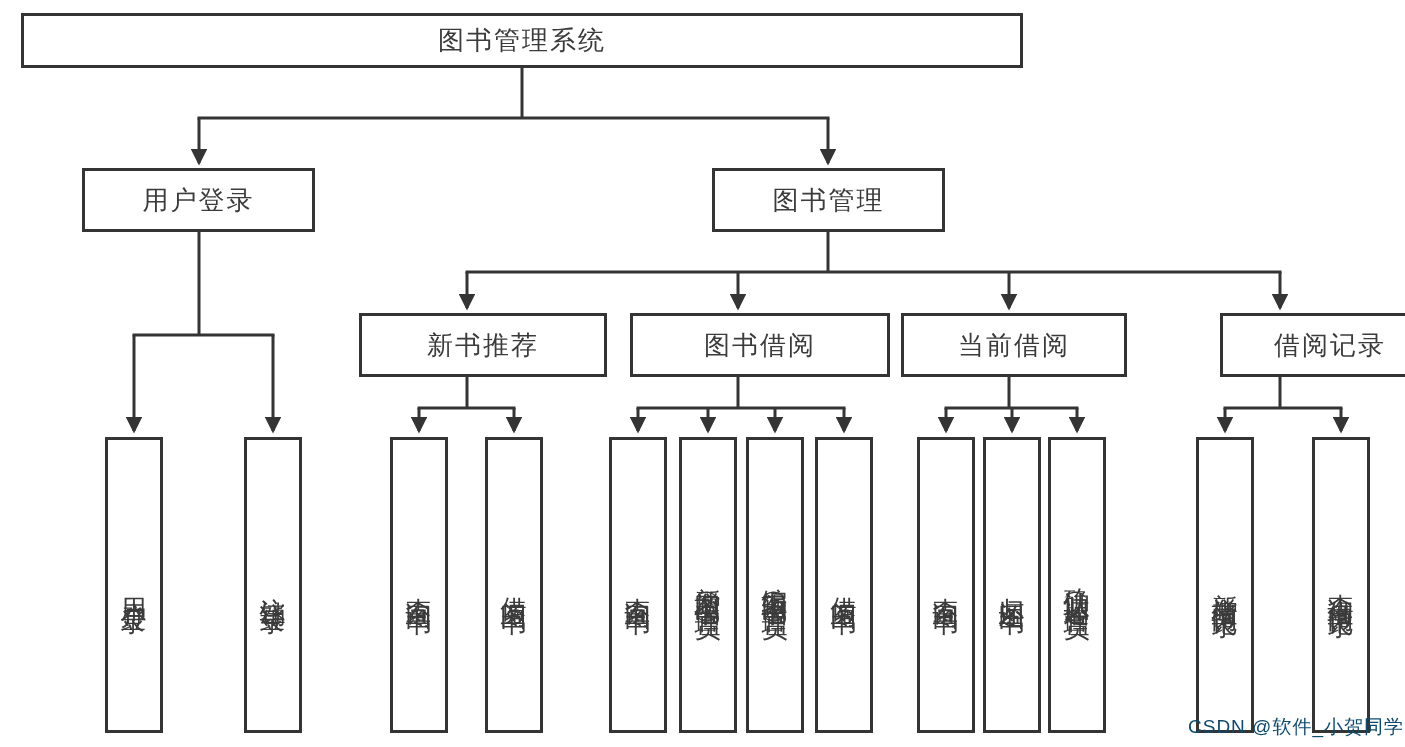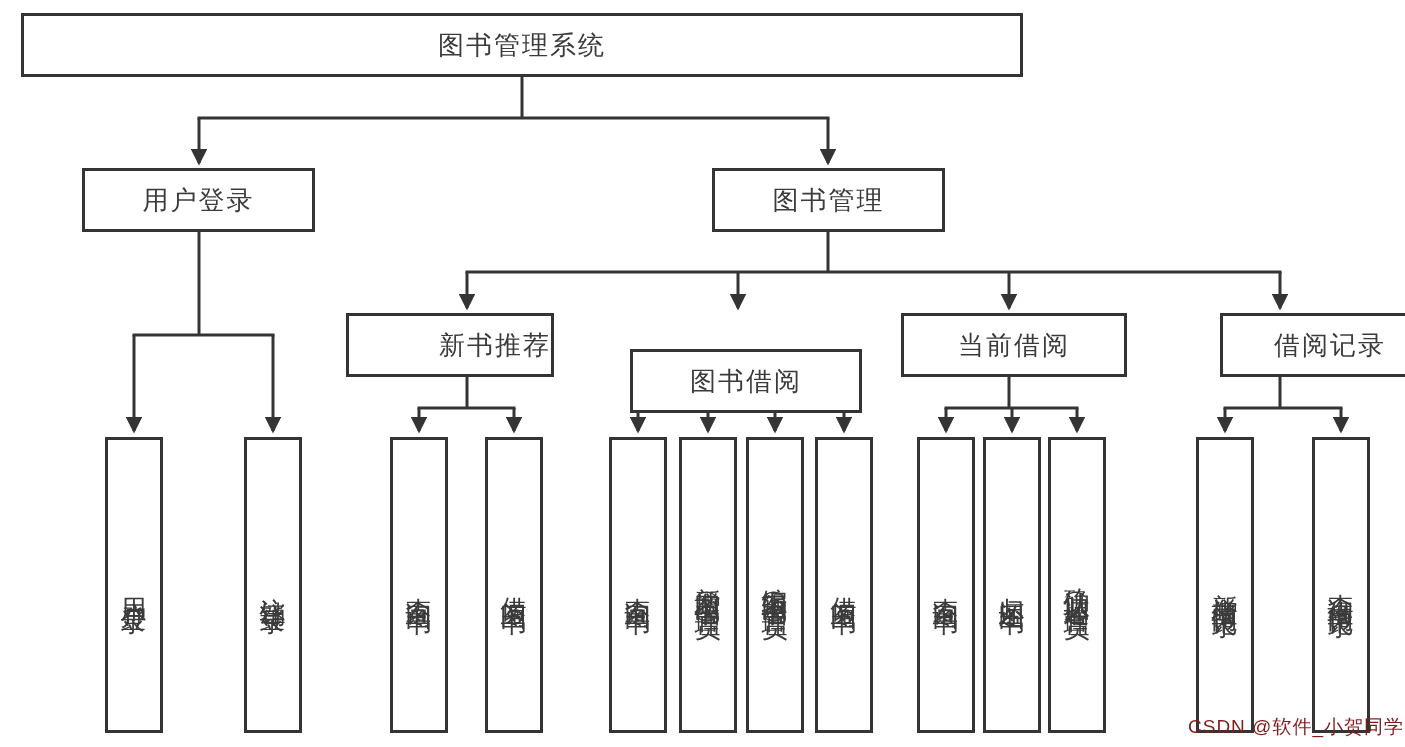--- a/index.html
+++ b/index.html
@@ -31,21 +31,21 @@
     align-items: center;
     justify-content: center;
     color: #3b3b3b;
   }
   .hnode {
     font-size: 26px;
     letter-spacing: 2px;
     white-space: nowrap;
   }
   .root {
-    left: 21px; top: 13px; width: 1002px; height: 64px;
+    left: 21px; top: 13px; width: 1002px; height: 55px;
   }
   .lvl {
     height: 64px;
   }
   .leaf {
     top: 437px;
     width: 58px;
     height: 296px;
   }
   .leaf .vtext {
@@ -55,21 +55,21 @@
     letter-spacing: 4px;
     line-height: 1;
     color: #3b3b3b;
     white-space: nowrap;
   }
   .watermark {
     position: absolute;
     left: 1188px;
     top: 714px;
     font-size: 19px;
-    color: #7f1d1d;
+    color: #0c4a6e;
     white-space: nowrap;
     letter-spacing: 1px;
   }
 </style>
 </head>
 <body>
 
 <div id="canvas">
 
   <svg id="connectors" viewBox="0 0 1405 747" xmlns="http://www.w3.org/2000/svg">
@@ -126,24 +126,24 @@
     <span>图书管理系统</span>
   </div>
 
   <div class="node hnode lvl" style="left:82px; top:168px; width:233px;">
     <span>用户登录</span>
   </div>
   <div class="node hnode lvl" style="left:712px; top:168px; width:233px;align-items:center;">
     <span>图书管理</span>
   </div>
 
-  <div class="node hnode lvl" style="left:346px; top:313px; width:208px;justify-content:flex-end;">
+  <div class="node hnode lvl" style="left:359px; top:313px; width:248px;">
     <span>新书推荐</span>
   </div>
-  <div class="node hnode lvl" style="left:630px; top:313px; width:232px;margin-top:36px;">
+  <div class="node hnode lvl" style="left:630px; top:313px; width:260px;">
     <span>图书借阅</span>
   </div>
   <div class="node hnode lvl" style="left:901px; top:313px; width:226px;">
     <span>当前借阅</span>
   </div>
   <div class="node hnode lvl" style="left:1220px; top:313px; width:220px;align-items:center;">
     <span>借阅记录</span>
   </div>
 
   <div class="node leaf" style="left:105px;">

